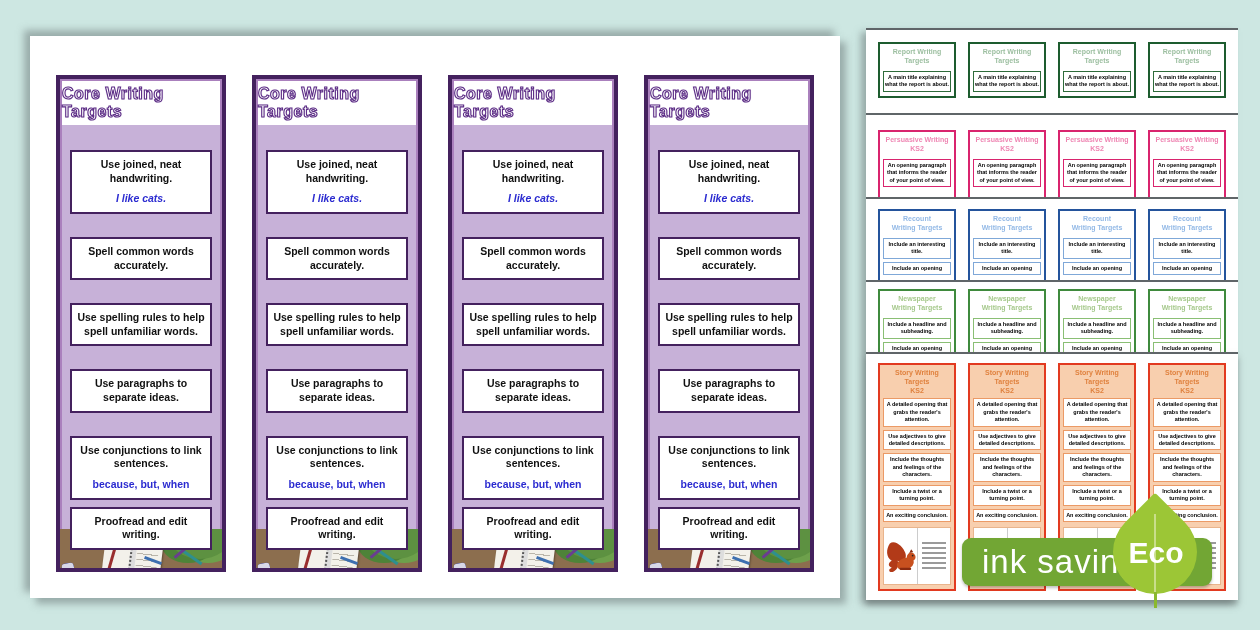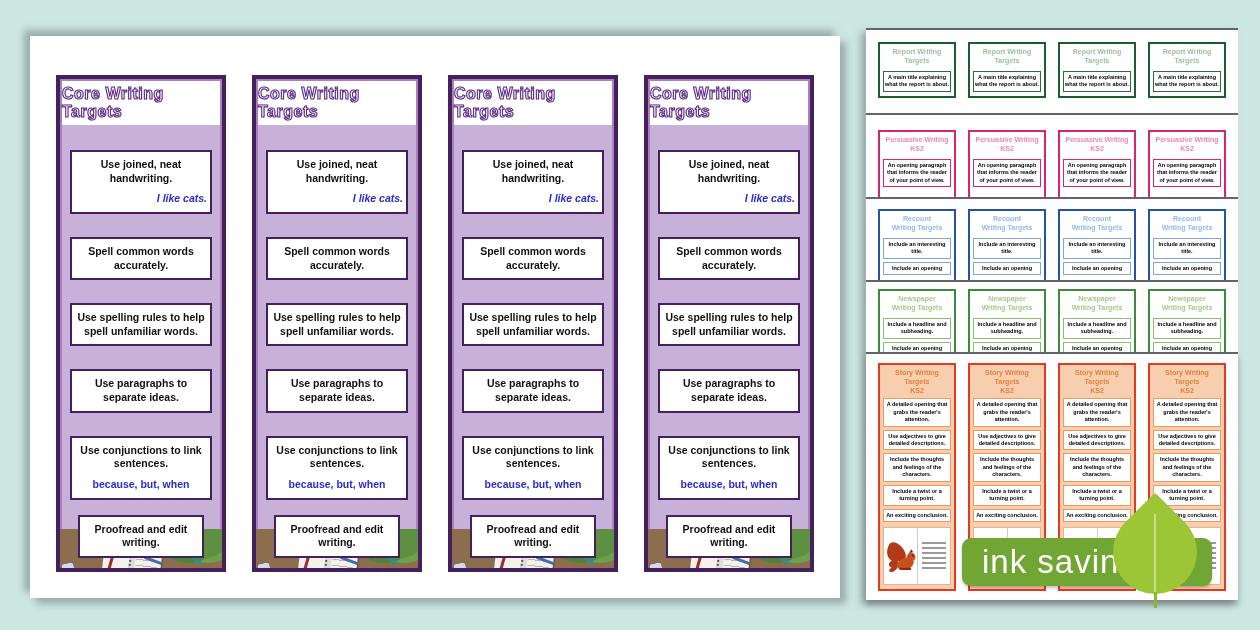--- a/index.html
+++ b/index.html
@@ -25,24 +25,24 @@
   .bm-title{
     font-weight:bold;font-size:16px;letter-spacing:.5px;color:#fff;
     -webkit-text-stroke:1.1px #5e2f87;text-shadow:0 0 1px #5e2f87;
   }
   .bm-box{
     background:#fff;border:2px solid #44215e;margin:16px 10px 7px;
     padding:6px 3px;text-align:center;font-size:10.5px;font-weight:bold;
     color:#101010;line-height:1.3;
   }
   .example{display:block;color:#2b2bd0;margin-top:7px;font-weight:bold;}
-  .example.italic{font-style:italic;text-align:right;}
+  .example.italic{font-style:italic;}
   .example:empty{display:none;margin:0;}
   .bm-bottom{position:relative;flex:1;margin-top:0;}
-  .proof{position:absolute;top:0;left:10px;right:10px;z-index:2;margin:8px;}
+  .proof{position:absolute;top:0;left:10px;right:10px;z-index:2;margin:0;}
   .desk{position:absolute;left:0;right:0;bottom:0;top:22px;background:#8c6e4e;overflow:hidden;z-index:1;}
   .notebook{position:absolute;left:40px;top:12px;width:58px;height:92px;background:#f3f1ea;transform:rotate(7deg);box-shadow:1px 1px 2px rgba(0,0,0,.35);}
   .notebook .spine{position:absolute;left:26px;top:0;bottom:0;width:4px;border-left:2px dotted #555;background:#ddd;}
   .notebook .nb-lines{position:absolute;left:33px;right:4px;top:6px;bottom:6px;background:repeating-linear-gradient(#f3f1ea 0 5px,#b9b5aa 5px 6px);}
   .redline{position:absolute;left:44px;top:-6px;width:3px;height:116px;background:#992e2e;transform:rotate(16deg);}
   .marker{position:absolute;left:5px;top:34px;width:12px;height:44px;background:#4553b8;border-radius:3px;transform:rotate(-10deg);box-shadow:inset 0 10px 0 #d8d8e8;}
   .bush{position:absolute;right:-8px;top:-14px;width:60px;height:44px;background:#5d9141;border-radius:50%;box-shadow:-12px 8px 0 -4px #4e8338,8px 10px 0 -6px #6da04b;}
   .scatter1{position:absolute;right:18px;bottom:10px;width:26px;height:3px;background:#2e8f8f;transform:rotate(35deg);}
   .scatter2{position:absolute;right:28px;bottom:16px;width:22px;height:3px;background:#6a3d91;transform:rotate(-40deg);}
   .scatter3{position:absolute;left:84px;bottom:6px;width:18px;height:3px;background:#3d6fb0;transform:rotate(20deg);}
@@ -542,13 +542,14 @@
   </div>
 </div>
 
 <div class="badge">
   <span class="badge-label">ink saving</span>
 </div>
 <div class="leaf-wrap">
   <div class="leaf"></div>
   <div class="vein"></div>
   <div class="stem"></div>
+  <div class="eco-label">Eco</div>
 </div>
 
 </body></html>

